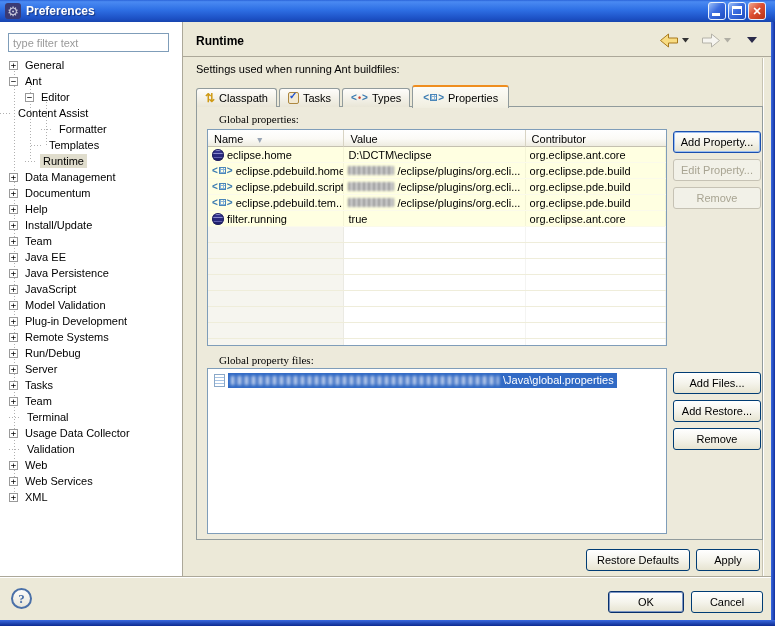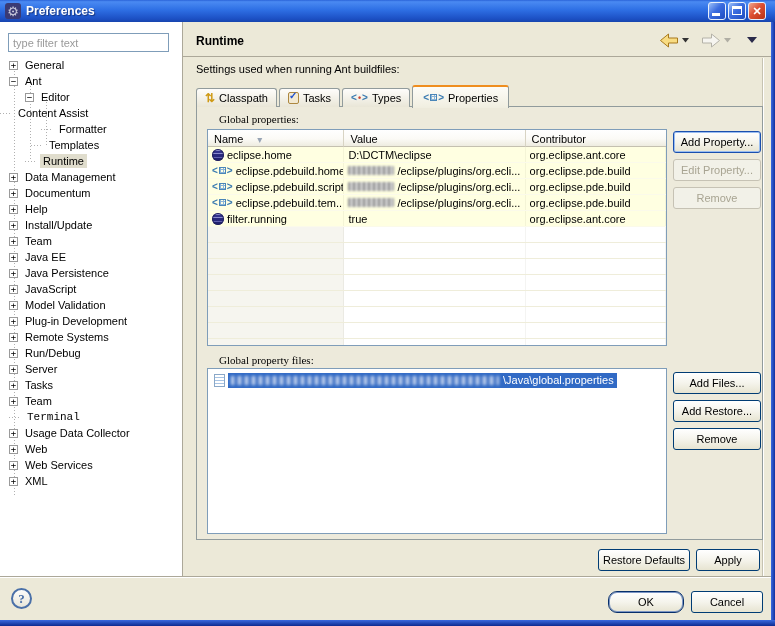--- a/index.html
+++ b/index.html
@@ -100,37 +100,37 @@
   .tasks-icon .chk{position:absolute;left:0;top:-3px;color:#1c4fd0;font-size:10px;font-weight:bold;}
   .types-icon{display:inline-flex;align-items:center;color:#3a7ab0;font-weight:bold;font-size:10px;line-height:1;}
   .dotr{color:#cc4433;font-size:9px;margin:0 1px;}
 
   
   .btn{height:22px;border:1px solid #003c74;border-radius:3px;color:#000;padding:0 4px;cursor:default;
     background:linear-gradient(180deg,#ffffff 0%,#f5f4ec 50%,#e7e4d1 100%);
     font:11px "Liberation Sans",sans-serif;}
   .btn.focused{border-color:#1a4fae;box-shadow:inset 0 0 0 1px #9abdf0;}
   .btn.disabled{border-color:#c6c2b4;color:#a8a492;background:#f2f1e8;box-shadow:none;}
-  .btn.default{border-color:#072f6b;box-shadow:inset 0 0 0 1px #7c96c4;border-radius:9px;}
+  .btn.default{border-color:#072f6b;box-shadow:inset 0 0 0 1px #7c96c4;}
   .btncol{position:absolute;left:476px;width:88px;display:flex;flex-direction:column;gap:6px;}
   #btncol-props{top:24px;} #btncol-files{top:265px;}
   .btncol .btn{width:88px;}
 
   
   .flist{position:absolute;left:10px;top:261px;width:460px;height:166px;border:1px solid #7f9db9;background:#fff;overflow:hidden;}
   .fitem{display:flex;align-items:center;height:16px;margin:3px 0 0 6px;}
   .file-icon{width:11px;height:13px;background:#fff;border:1px solid #8aa8c8;margin-right:3px;flex:none;
     background-image:repeating-linear-gradient(180deg,transparent 0 2px,#a8c4e4 2px 3px);}
   .fsel{background:#316ac5;color:#fff;height:15px;display:flex;align-items:center;padding:0 3px;}
   .redact-blue{width:268px;height:9px;margin-right:4px;flex:none;
     background:repeating-linear-gradient(90deg,#c8d8f0 0 3px,#4a78c8 3px 7px);filter:blur(1.5px);}
 
   
   .apply-row{position:absolute;right:11px;top:491px;display:flex;gap:6px;}
-  #btn-restore{width:92px;} #btn-apply{width:64px;}
+  #btn-restore{width:104px;} #btn-apply{width:64px;}
   .footer-sep{position:absolute;left:0;top:576px;width:771px;height:2px;border-top:1px solid #aca899;background:#fff;}
   .footer{position:absolute;left:0;top:578px;width:771px;height:42px;background:#ece9d8;}
   .help-btn{position:absolute;left:11px;top:10px;width:21px;height:21px;border-radius:50%;border:2px solid #4a70a8;
     color:#4a70a8;font-weight:bold;font-size:13px;display:flex;align-items:center;justify-content:center;
     background:linear-gradient(180deg,#fdfdfb,#e8e6da);font-family:"Liberation Serif",serif;}
   .dlg-btns{position:absolute;right:8px;top:13px;display:flex;gap:7px;}
   #btn-ok{width:76px;} #btn-cancel{width:72px;}
 </style>
 </head>
 <body>
@@ -240,27 +240,31 @@
           <span class="tree-label">Server</span>
         </div>
         <div class="tree-item" style="padding-left: 9px;">
           <span class="expander">+</span>
           <span class="tree-label">Tasks</span>
         </div>
         <div class="tree-item" style="padding-left: 9px;">
           <span class="expander">+</span>
           <span class="tree-label">Team</span>
         </div>
-        <div class="tree-item" style="padding-left: 9px; font-family: Liberation Mono, monospace;">
+        <div class="tree-item" style="padding-left: 9px;">
           <span class="stub"></span>
           <span class="tree-label">Terminal</span>
         </div>
         <div class="tree-item" style="padding-left: 9px;">
           <span class="expander">+</span>
           <span class="tree-label">Usage Data Collector</span>
+        </div>
+        <div class="tree-item" style="padding-left: 9px;">
+          <span class="stub"></span>
+          <span class="tree-label">Validation</span>
         </div>
         <div class="tree-item" style="padding-left: 9px;">
           <span class="expander">+</span>
           <span class="tree-label">Web</span>
         </div>
         <div class="tree-item" style="padding-left: 9px;">
           <span class="expander">+</span>
           <span class="tree-label">Web Services</span>
         </div>
         <div class="tree-item" style="padding-left: 9px;">

